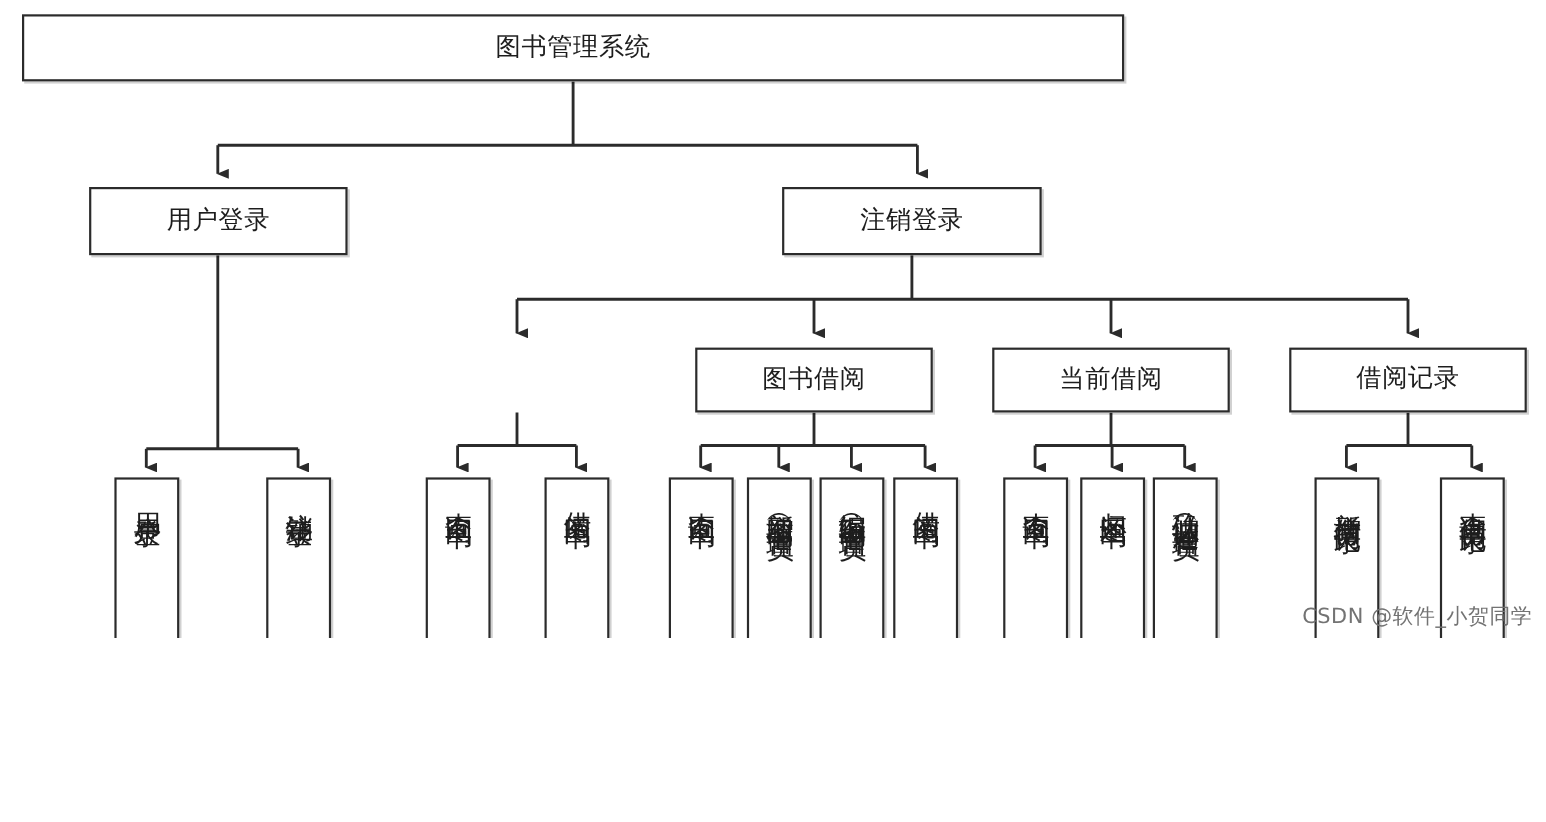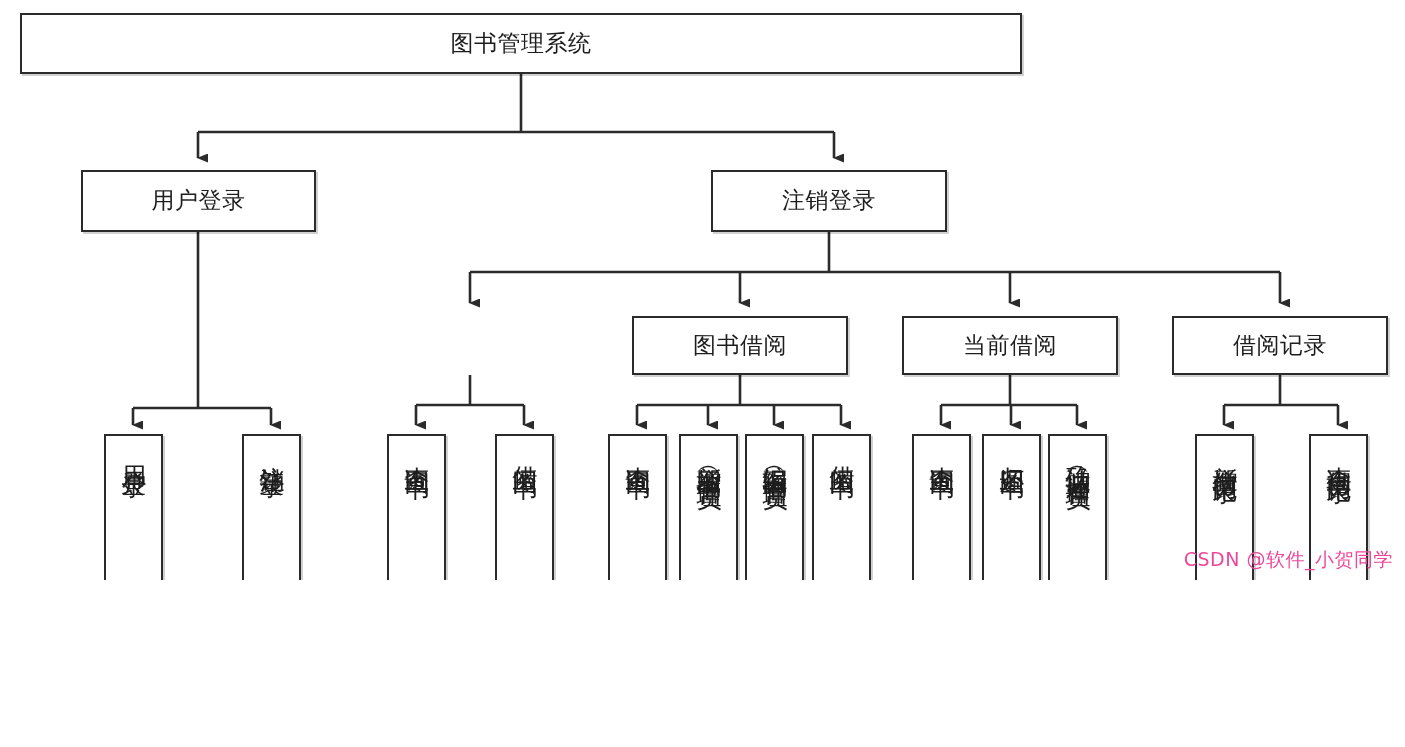--- a/index.html
+++ b/index.html
@@ -53,21 +53,21 @@
     line-height: 1.12;
     letter-spacing: 3px;
     white-space: nowrap;
     color: #1d1d1d;
   }
   #watermark {
     position: absolute;
     right: 12px;
     bottom: 7px;
     font-size: 19px;
-    color: #ec4899;
+    color: #737373;
     white-space: nowrap;
     letter-spacing: 0.5px;
     pointer-events: none;
   }
 </style>
 </head>
 <body>
 
 <div id="canvas">
 
@@ -132,21 +132,21 @@
   <div class="node h" style="left:711px; top:170px; width:236px; height:62px;">
     <span>注销登录</span>
   </div>
 
   <div class="node h" style="left:632px; top:316px; width:216px; height:59px;">
     <span>图书借阅</span>
   </div>
   <div class="node h" style="left:902px; top:316px; width:216px; height:59px;">
     <span>当前借阅</span>
   </div>
-  <div class="node h" style="left:1172px; top:316px; width:216px; height:59px;">
+  <div class="node h" style="left:1172px; top:316px; width:216px; height:59px;font-family:Liberation Mono, monospace;">
     <span>借阅记录</span>
   </div>
 
   <div class="node v" style="left:104px; top:434px; width:59px; height:300px;">
     <span class="vtext">用户登录</span>
   </div>
   <div class="node v" style="left:242px; top:434px; width:59px; height:300px;">
     <span class="vtext">注销登录</span>
   </div>
 

